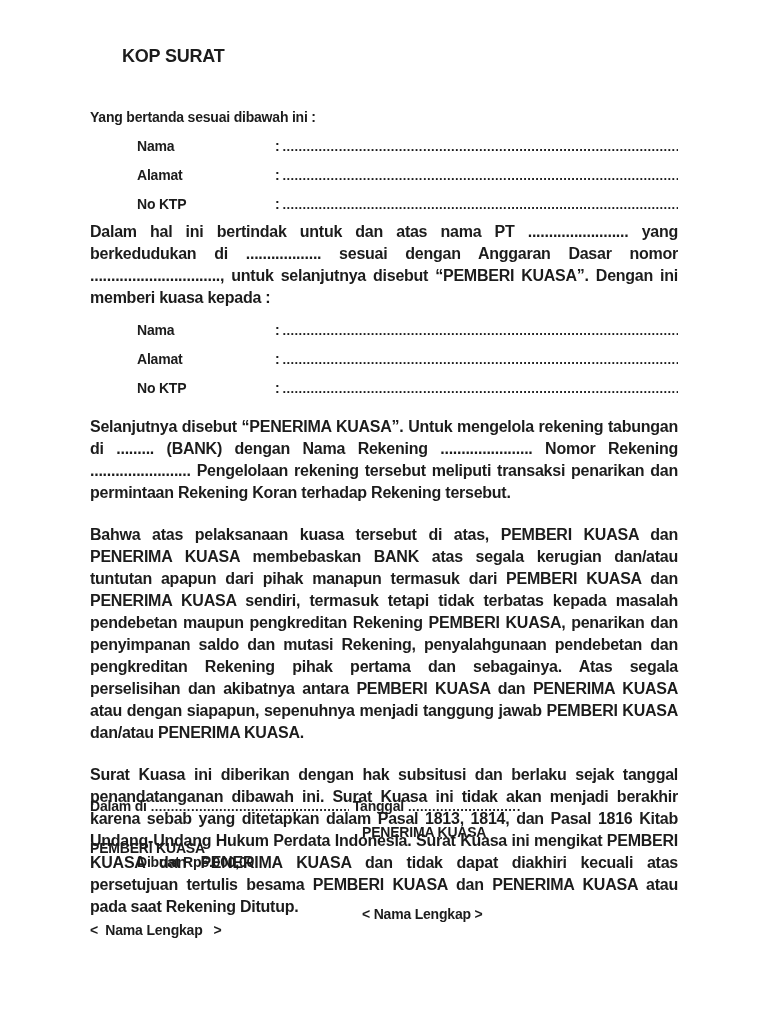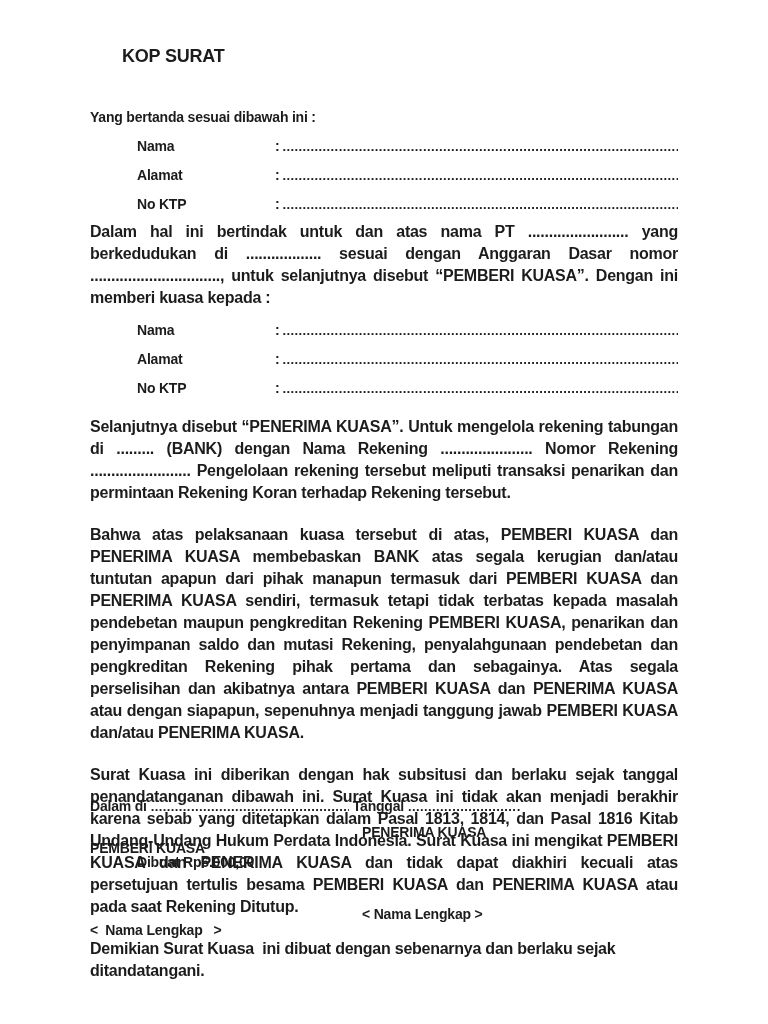--- a/index.html
+++ b/index.html
@@ -139,21 +139,20 @@
           <span class="dots">....................................................................................................................................................................</span>
       </div>
     </div>
 
     <div class="para gap-lg">Selanjutnya disebut “PENERIMA KUASA”. Untuk mengelola rekening tabungan di ......... (BANK) dengan Nama Rekening ...................... Nomor Rekening ........................ Pengelolaan rekening tersebut meliputi transaksi penarikan dan permintaan Rekening Koran terhadap Rekening tersebut.</div>
 
     <div class="para gap-lg">Bahwa atas pelaksanaan kuasa tersebut di atas, PEMBERI KUASA dan PENERIMA KUASA membebaskan BANK atas segala kerugian dan/atau tuntutan apapun dari pihak manapun termasuk dari PEMBERI KUASA dan PENERIMA KUASA sendiri, termasuk tetapi tidak terbatas kepada masalah pendebetan maupun pengkreditan Rekening PEMBERI KUASA, penarikan dan penyimpanan saldo dan mutasi Rekening, penyalahgunaan pendebetan dan pengkreditan Rekening pihak pertama dan sebagainya. Atas segala perselisihan dan akibatnya antara PEMBERI KUASA dan PENERIMA KUASA atau dengan siapapun, sepenuhnya menjadi tanggung jawab PEMBERI KUASA dan/atau PENERIMA KUASA.</div>
 
     <div class="para gap-lg">Surat Kuasa ini diberikan dengan hak subsitusi dan berlaku sejak tanggal penandatanganan dibawah ini. Surat Kuasa ini tidak akan menjadi berakhir karena sebab yang ditetapkan dalam Pasal 1813, 1814, dan Pasal 1816 Kitab Undang-Undang Hukum Perdata Indonesia. Surat Kuasa ini mengikat PEMBERI KUASA dan PENERIMA KUASA dan tidak dapat diakhiri kecuali atas persetujuan tertulis besama PEMBERI KUASA dan PENERIMA KUASA atau pada saat Rekening Ditutup.</div>
 
-    <div class="para closing gap-lg">Demikian Surat Kuasa  ini dibuat dengan sebenarnya dan berlaku sejak ditandatangani.</div>
 
   </div>
 
   <div class="signature">
 
     <div class="made-row">
       <span class="made-label">Dalam di</span>
       <span class="made-dots">...............................................................................</span>
       <span class="tanggal-label">Tanggal</span>
       <span class="tanggal-dots">...........................…………..</span>

